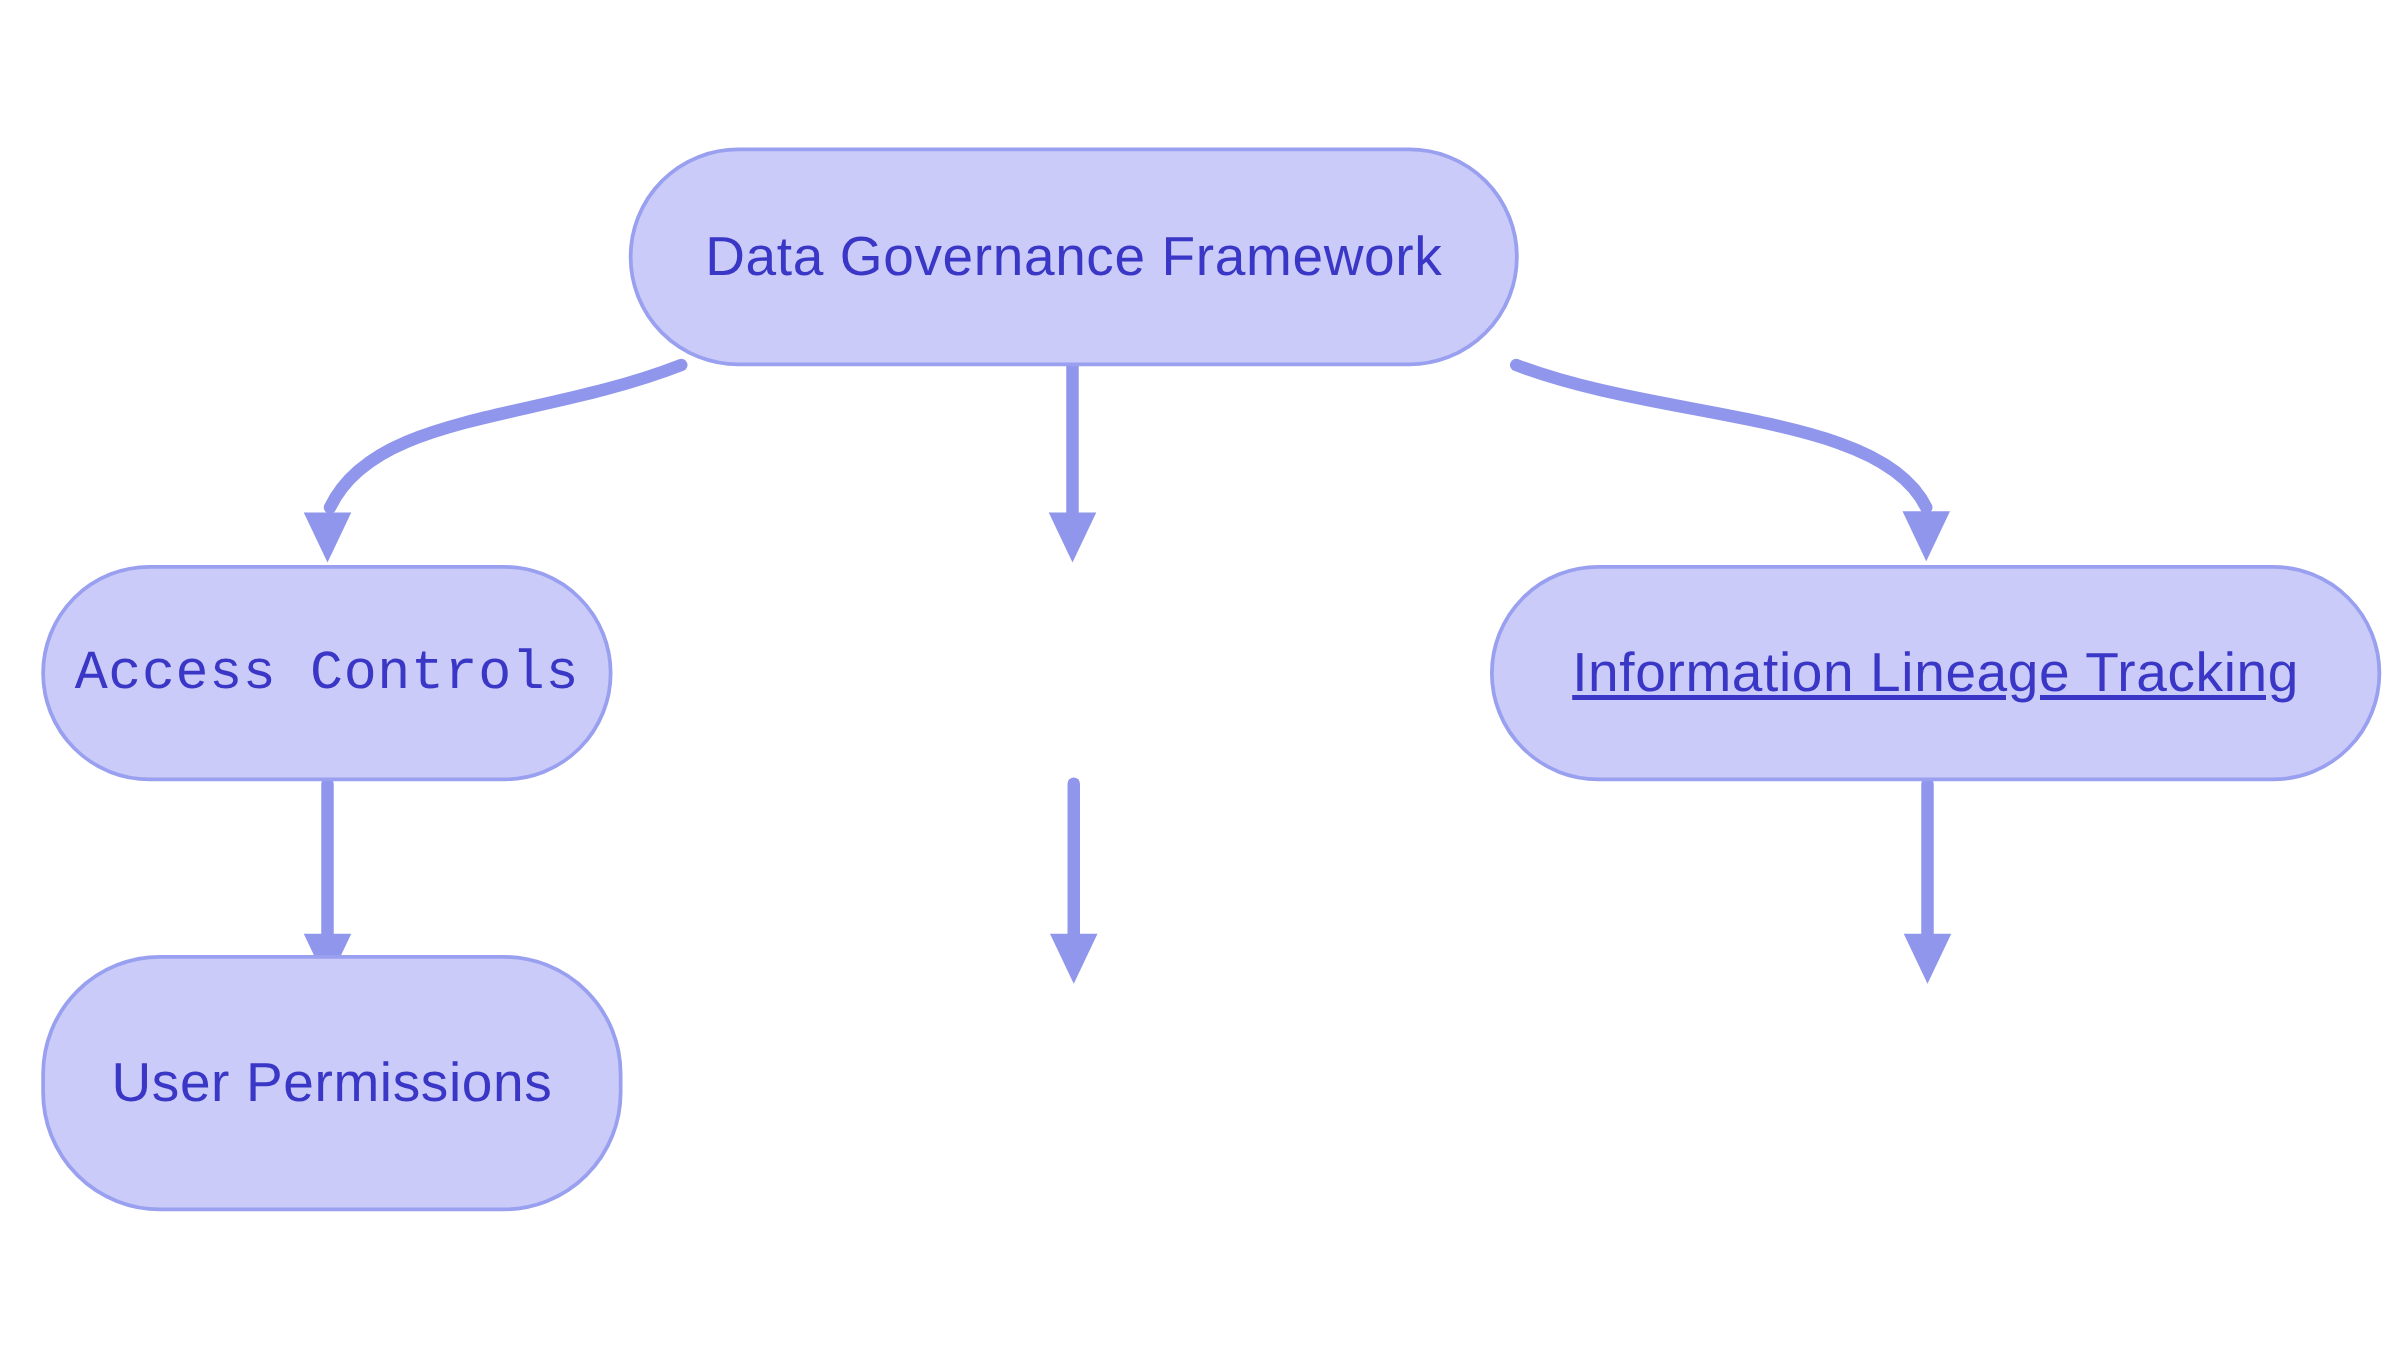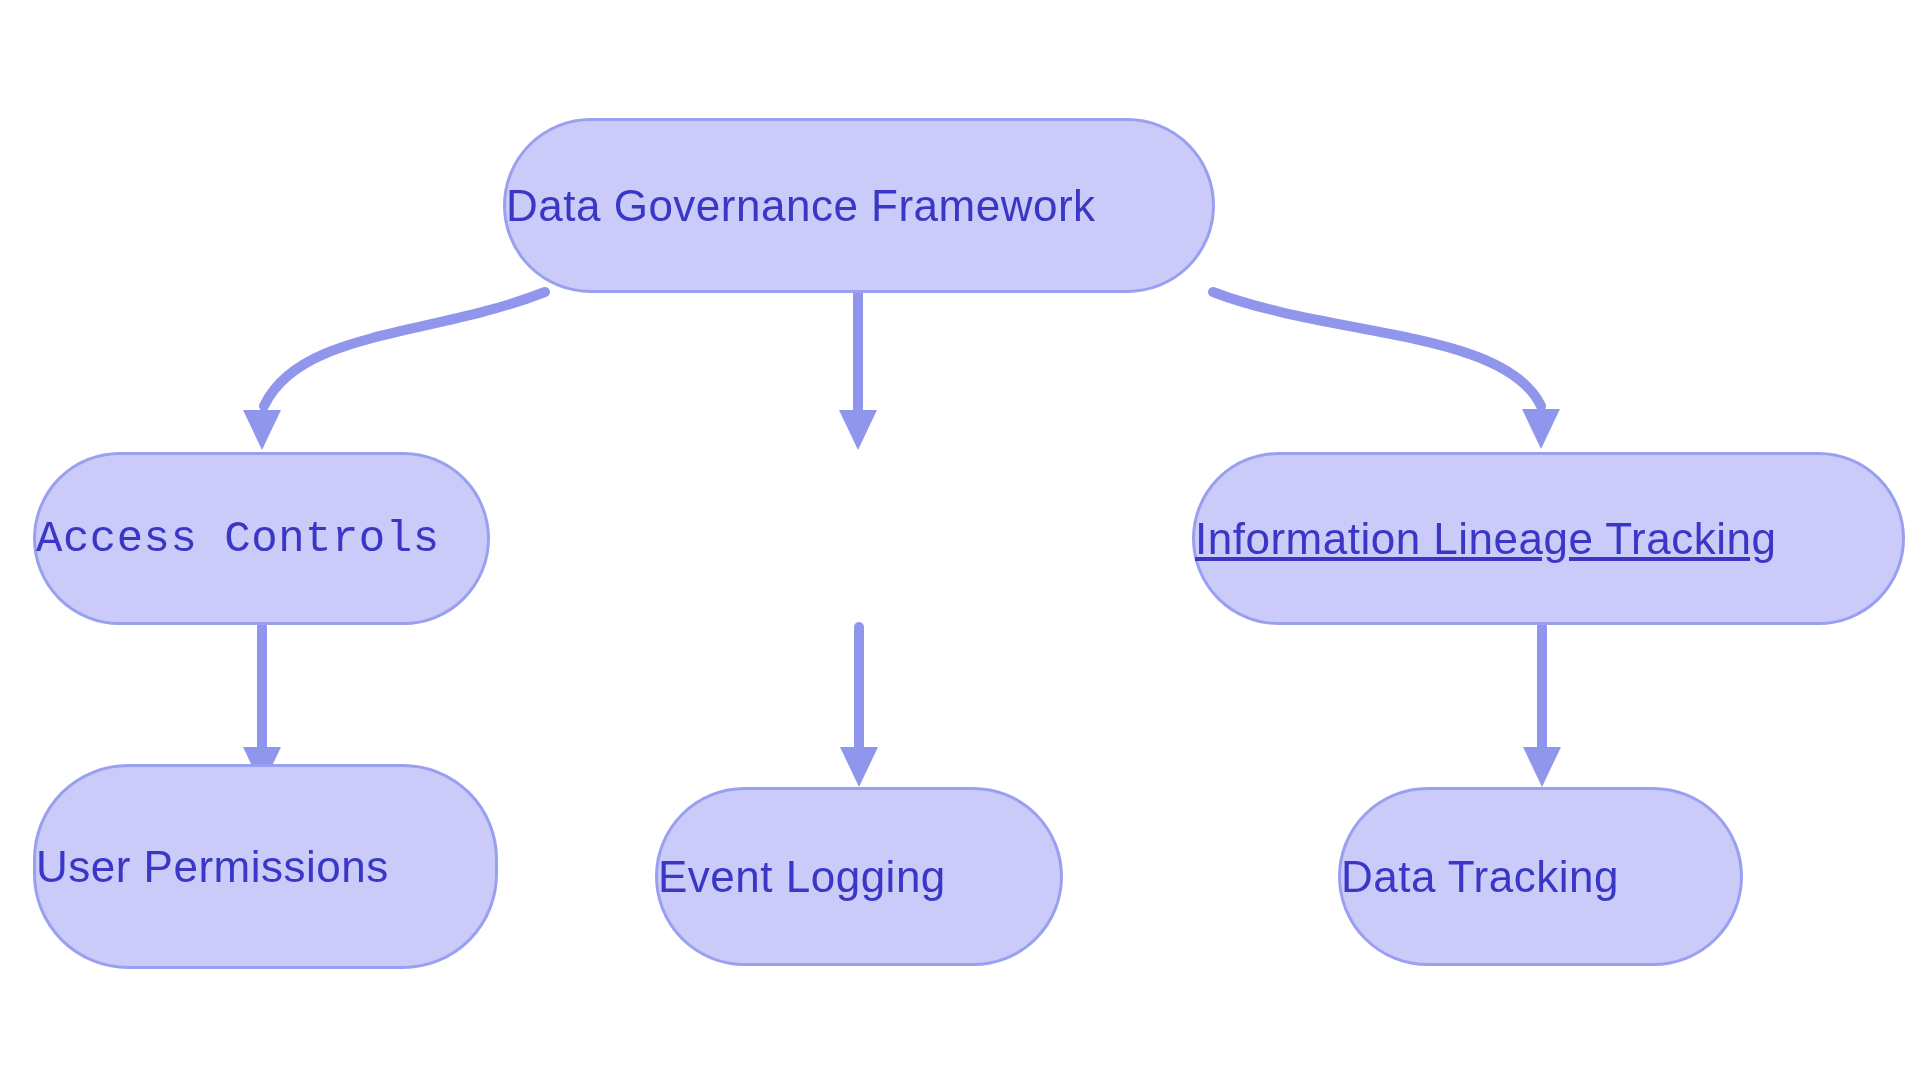--- a/index.html
+++ b/index.html
@@ -20,20 +20,21 @@
     position: absolute;
     box-sizing: border-box;
     background: var(--node-fill, #cacbf8);
     border: 3px solid var(--node-border, #9aa0f0);
     border-radius: 95px;
     color: var(--node-text, #3a37c6);
     font-size: 44px;
     letter-spacing: 0.5px;
     display: flex;
     align-items: center;
+    justify-content: center;
     white-space: nowrap;
   }
 </style>
 </head>
 <body>
 
 <div class="canvas">
 
   <svg class="edges-layer" viewBox="0 0 1920 1083" fill="none">
 
@@ -66,21 +67,15 @@
 
 
   <div class="node" style="left:1192px; top:452px; width:713px; height:173px;text-decoration:underline;">
     <span>Information Lineage Tracking</span>
   </div>
 
   <div class="node" style="left:33px; top:764px; width:465px; height:205px;">
     <span>User Permissions</span>
   </div>
 
-  <div class="node" style="left:655px; top:787px; width:408px; height:179px;">
-    <span>Event Logging</span>
-  </div>
 
-  <div class="node" style="left:1338px; top:787px; width:405px; height:179px;">
-    <span>Data Tracking</span>
-  </div>
 
 </div>
 
 </body></html>

